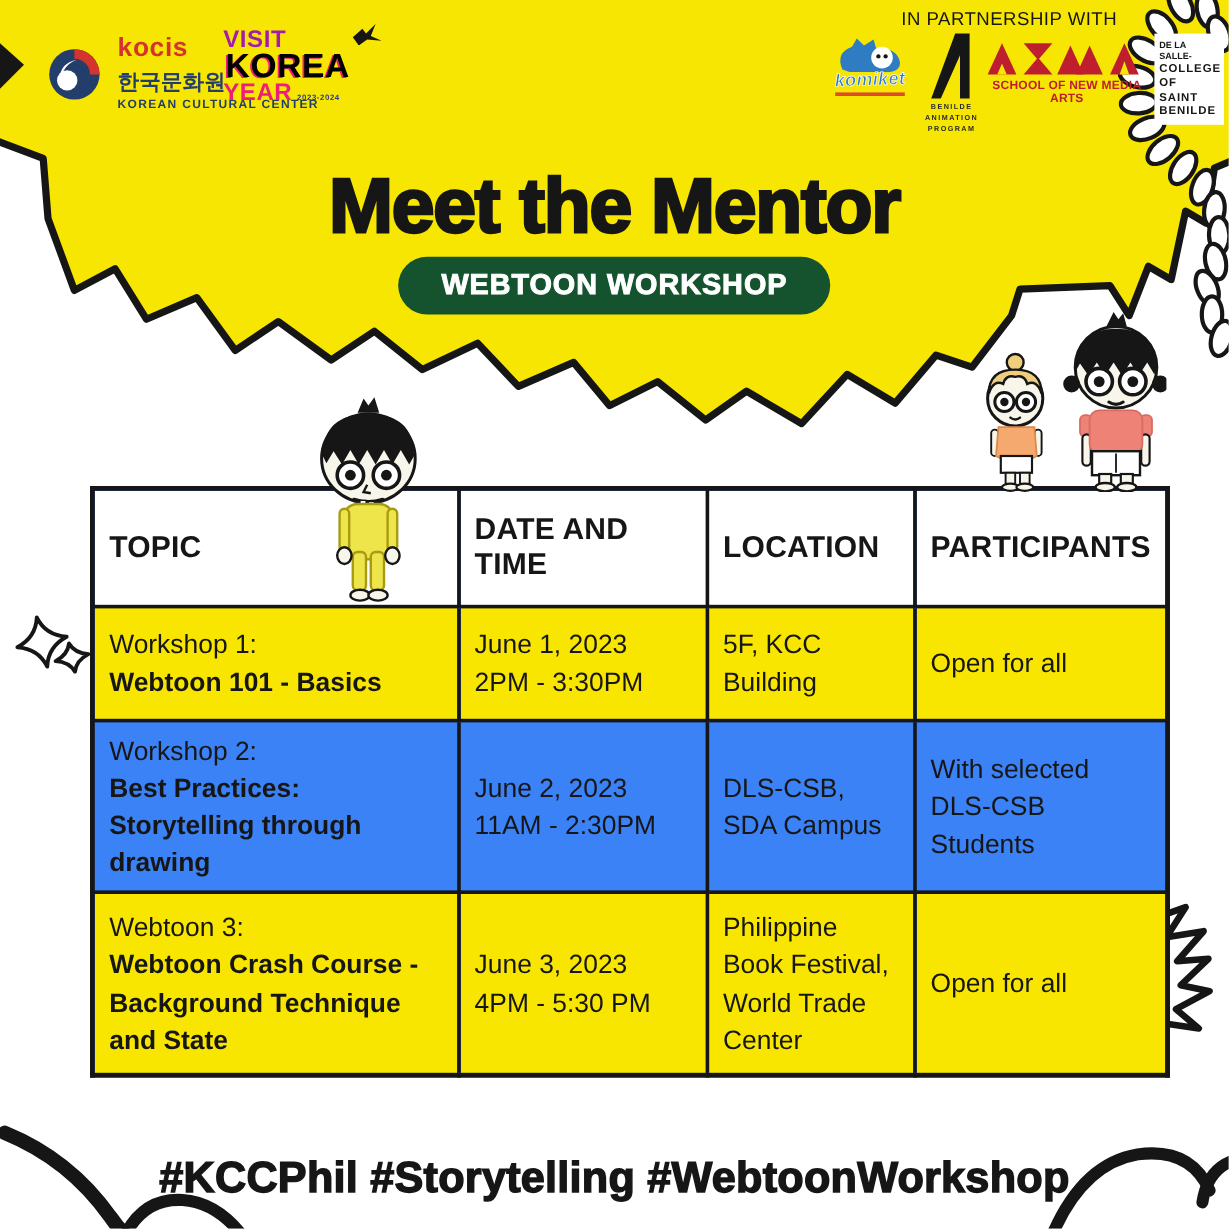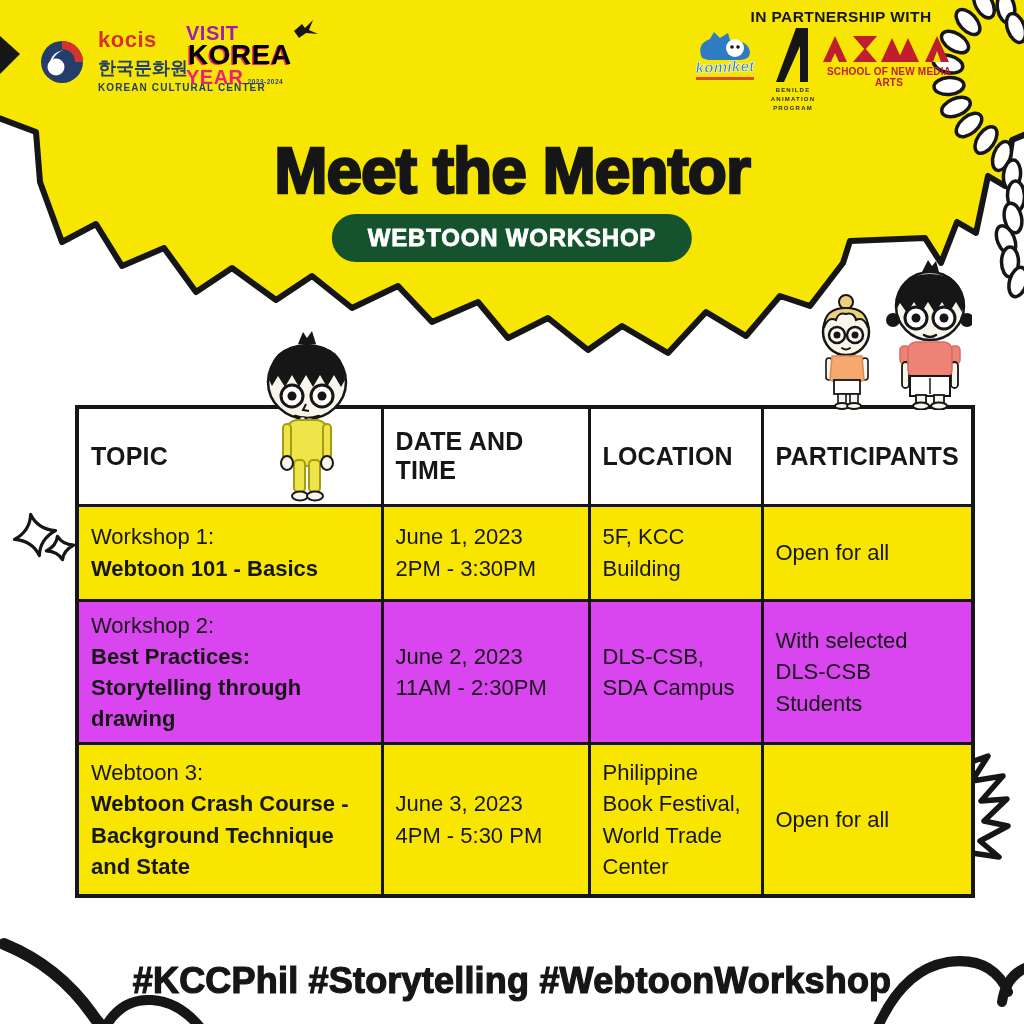--- a/index.html
+++ b/index.html
@@ -19,21 +19,21 @@
   .kocis-kr{color:#233E6B;font-weight:700;font-size:18px;}
   .kocis-sub{color:#233E6B;font-weight:700;font-size:10px;letter-spacing:1.1px;margin-top:3px;}
 
   .vky{left:186px;top:24px;z-index:6;line-height:0.92;font-weight:800;position:absolute;}
   .vky .w1{color:#a21caf;font-size:20px;letter-spacing:0.5px;display:block;}
   .vky .w2{color:#000000;font-size:28px;letter-spacing:0.5px;display:block;margin-left:2px;text-shadow:-1.5px 1px 0 #EC1E79;}
   .vky .w3{color:#EC1E79;font-size:20px;letter-spacing:0.5px;display:inline-block;}
   .vky .yrs{color:#2B3990;font-size:6.5px;font-weight:700;margin-left:4px;letter-spacing:0.5px;}
   .vky .bird{position:absolute;right:-26px;top:-4px;}
 
-  .pship{left:706px;top:8px;width:270px;text-align:center;font-size:15.5px;font-weight:700;
+  .pship{left:706px;top:8px;width:270px;text-align:center;font-size:15.5px;font-weight:400;
          letter-spacing:0.4px;z-index:6;}
 
   .komiket{left:688px;top:30px;width:74px;text-align:center;z-index:6;}
   .komiket-name{display:block;color:#2F7CC3;font-weight:800;font-style:italic;font-size:15px;
                 letter-spacing:0.3px;margin-top:-4px;-webkit-text-stroke:0.6px #fff;transform:rotate(-2deg);}
   .komiket-bar{width:58px;height:3px;background:#D5332E;margin:2px auto 0;opacity:0.85;}
 
   .benilde{left:770px;top:26px;width:46px;text-align:center;z-index:6;}
   .benilde-lines{font-size:6px;font-weight:700;letter-spacing:1.2px;color:#2b2b2b;line-height:1.5;margin-top:2px;}
 
@@ -48,21 +48,21 @@
   
   .title{left:0;top:134px;width:100%;text-align:center;z-index:6;
          font-size:64px;font-weight:900;letter-spacing:-1px;color:#161616;
          -webkit-text-stroke:2.5px #161616;}
   .badge{left:50%;top:214px;transform:translateX(-50%);z-index:6;background:#14532d;color:#fff;
          border-radius:40px;padding:10px 36px;font-size:24px;font-weight:800;letter-spacing:0.8px;
          -webkit-text-stroke:0.8px #fff;white-space:nowrap;}
 
   
   .sched{left:75px;top:405px;border-collapse:collapse;table-layout:fixed;z-index:20;position:absolute;
-         background:#d946ef;border:4px solid #161616;}
+         background:#3b82f6;border:4px solid #161616;}
   .sched th,.sched td{border:3px solid #161616;vertical-align:middle;text-align:left;
                       padding:8px 12px;box-sizing:border-box;overflow:hidden;}
   .sched th{font-size:25px;font-weight:800;letter-spacing:0.2px;background:#fff;}
   .sched td{font-size:22px;line-height:1.42;font-weight:400;}
   .hl td{background:#F8E600;}
   .wtitle{font-weight:800;}
 
   
   .hashtags{left:0;top:960px;width:100%;text-align:center;z-index:6;
             font-size:36px;font-weight:900;letter-spacing:0.2px;-webkit-text-stroke:1.2px #161616;}
@@ -183,20 +183,26 @@
         <polygon points="58,28 69,4 80,28"></polygon>
         <polygon points="74,28 85,4 96,28"></polygon>
         <polygon points="102,28 114,2 126,28"></polygon>
       </g>
       <polygon points="8,28 12,19 16,28" fill="#F6E602"></polygon>
       <polygon points="110,28 114,17 118,28" fill="#F6E602"></polygon>
     </svg>
     <span class="snma-name">SCHOOL OF NEW MEDIA ARTS</span>
   </div>
 
+  <div class="abs dlscsb">
+    <div class="dls-l0">DE LA SALLE-</div>
+    <div class="dls-l1">COLLEGE</div>
+    <div class="dls-l2">OF SAINT</div>
+    <div class="dls-l3">BENILDE</div>
+  </div>
 
   <div class="abs title">Meet the Mentor</div>
   <div class="abs badge">WEBTOON WORKSHOP</div>
 
   <table class="sched">
     <colgroup>
       <col style="width:305px">
         <col style="width:207px">
         <col style="width:173px">
         <col style="width:185px">

